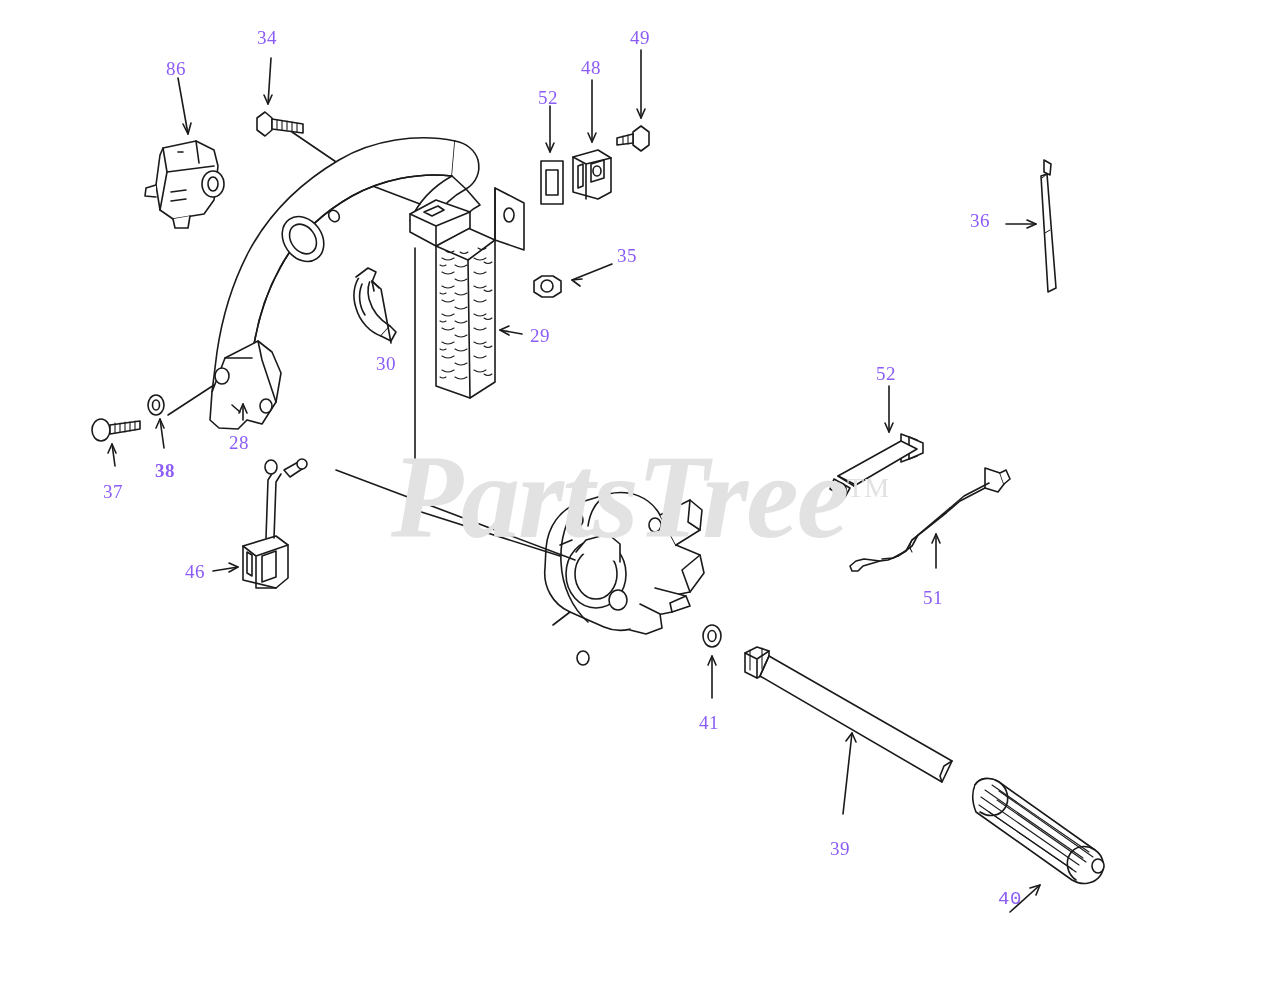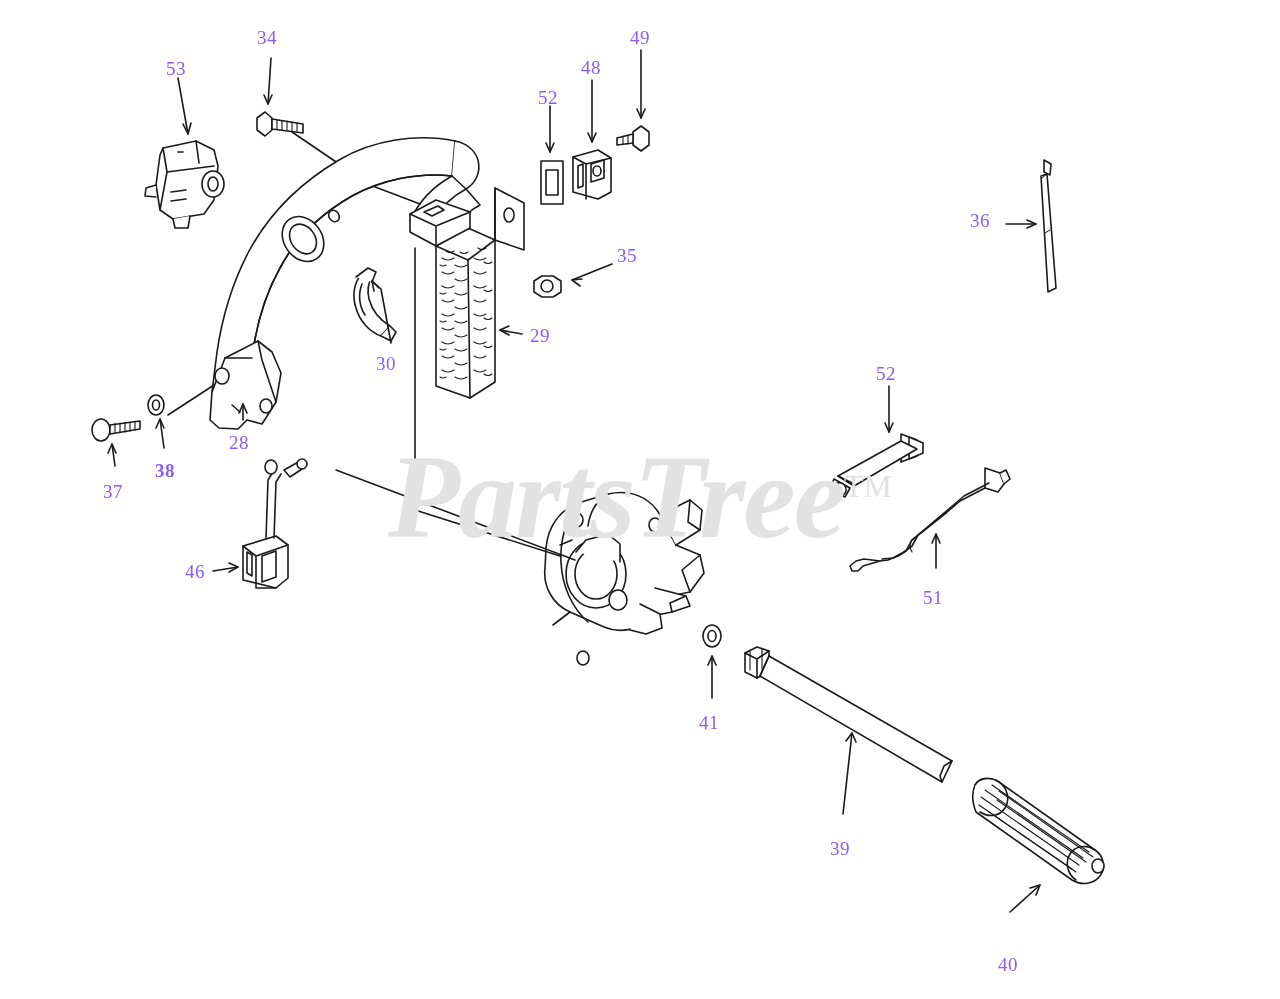--- a/index.html
+++ b/index.html
@@ -40,21 +40,21 @@
     font-family: "Liberation Serif", serif;
     font-size: 118px;
     font-weight: bold;
     font-style: italic;
     color: #e2e2e2;
     letter-spacing: -2px;
     user-select: none;
     pointer-events: none;
   }
   #watermark .wm-tm {
-    font-size: 32px;
+    font-size: 28px;
     font-style: normal;
     font-weight: normal;
     vertical-align: super;
     letter-spacing: 0;
   }
 </style>
 </head>
 <body>
 
 <div id="page">
@@ -306,32 +306,32 @@
       <path d="M1040 885 L1030 888 M1040 885 L1036 895"></path>
 
       <path d="M415 248 L415 510 L560 556"></path>
       <path d="M336 470 L575 560"></path>
 
     </g>
   </svg>
 
   <div id="watermark"><span>PartsTree</span><span class="wm-tm">TM</span></div>
 
-  <div class="callout" style="left:166px; top:58px;">53</div>
+  <div class="callout" style="left:166px; top:58px;">86</div>
   <div class="callout" style="left:257px; top:27px;">34</div>
   <div class="callout" style="left:538px; top:87px;">52</div>
   <div class="callout" style="left:581px; top:57px;">48</div>
   <div class="callout" style="left:630px; top:27px;">49</div>
   <div class="callout" style="left:970px; top:210px;">36</div>
   <div class="callout" style="left:617px; top:245px;">35</div>
   <div class="callout" style="left:530px; top:325px;">29</div>
   <div class="callout" style="left:376px; top:353px;">30</div>
   <div class="callout" style="left:229px; top:432px;">28</div>
   <div class="callout" style="left:155px; top:460px;font-weight:bold;">38</div>
   <div class="callout" style="left:103px; top:481px;">37</div>
   <div class="callout" style="left:876px; top:363px;text-align:center;">52</div>
   <div class="callout" style="left:923px; top:587px;">51</div>
   <div class="callout" style="left:185px; top:561px;">46</div>
   <div class="callout" style="left:699px; top:712px;text-align:center;">41</div>
   <div class="callout" style="left:830px; top:838px;">39</div>
-  <div class="callout" style="left:998px; top:954px;">40</div>
+  <div class="callout" style="left:998px; top:888px;font-family:Liberation Mono, monospace;">40</div>
 
 </div>
 
 </body></html>

